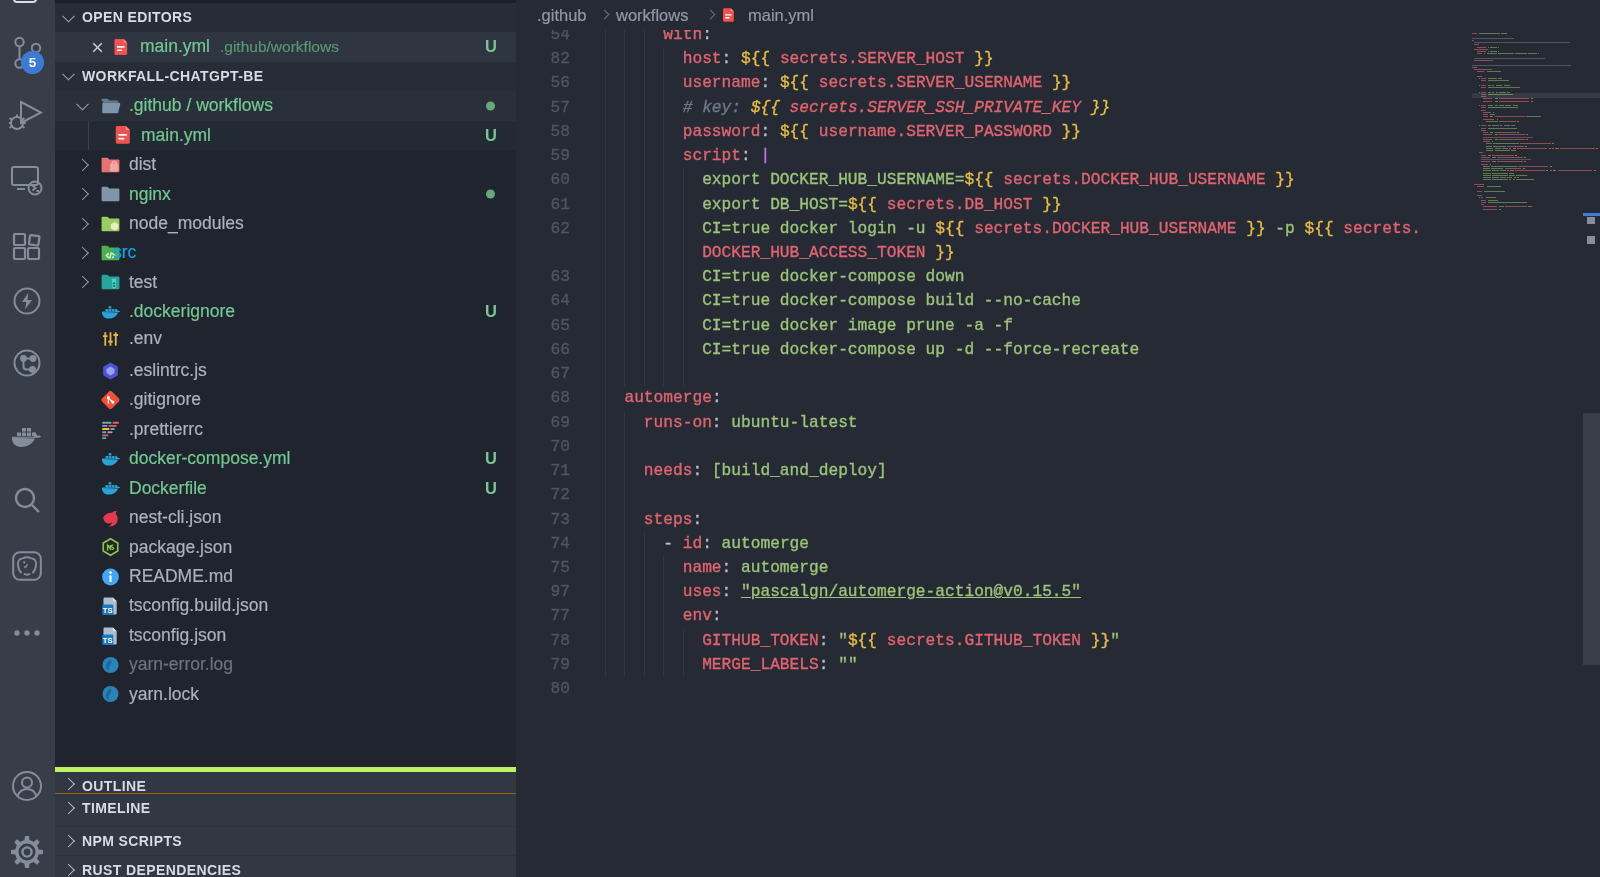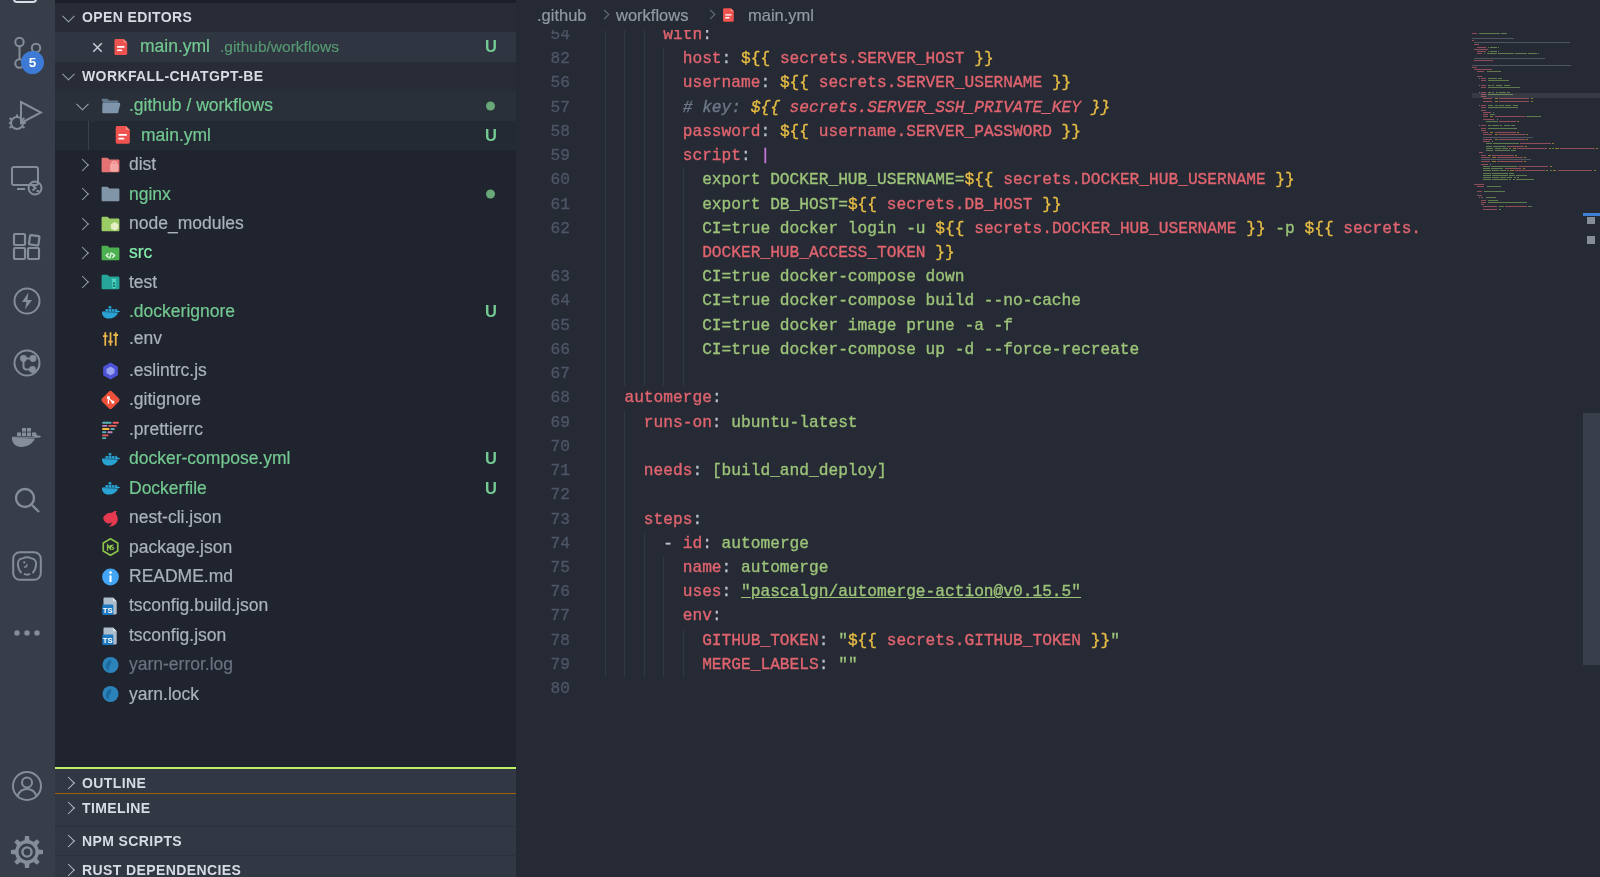--- a/index.html
+++ b/index.html
@@ -75,21 +75,21 @@
 <div class="crow" style="top:337.9px"><span class="ln">66</span><span class="ct"><span class="w">&nbsp;&nbsp;&nbsp;&nbsp;&nbsp;&nbsp;&nbsp;&nbsp;&nbsp;&nbsp;</span><span class="g">CI=true&nbsp;docker-compose&nbsp;up&nbsp;-d&nbsp;--force-recreate</span></span></div>
 <div class="crow" style="top:362.1px"><span class="ln">67</span><span class="ct"></span></div>
 <div class="crow" style="top:386.3px"><span class="ln">68</span><span class="ct"><span class="w">&nbsp;&nbsp;</span><span class="r">automerge</span><span class="w">:</span></span></div>
 <div class="crow" style="top:410.6px"><span class="ln">69</span><span class="ct"><span class="w">&nbsp;&nbsp;&nbsp;&nbsp;</span><span class="r">runs-on</span><span class="w">:&nbsp;</span><span class="g">ubuntu-latest</span></span></div>
 <div class="crow" style="top:434.8px"><span class="ln">70</span><span class="ct"></span></div>
 <div class="crow" style="top:459.0px"><span class="ln">71</span><span class="ct"><span class="w">&nbsp;&nbsp;&nbsp;&nbsp;</span><span class="r">needs</span><span class="w">:&nbsp;</span><span class="g">[build_and_deploy]</span></span></div>
 <div class="crow" style="top:483.3px"><span class="ln">72</span><span class="ct"></span></div>
 <div class="crow" style="top:507.5px"><span class="ln">73</span><span class="ct"><span class="w">&nbsp;&nbsp;&nbsp;&nbsp;</span><span class="r">steps</span><span class="w">:</span></span></div>
 <div class="crow" style="top:531.7px"><span class="ln">74</span><span class="ct"><span class="w">&nbsp;&nbsp;&nbsp;&nbsp;&nbsp;&nbsp;</span><span class="w2">-&nbsp;</span><span class="r">id</span><span class="w">:&nbsp;</span><span class="g">automerge</span></span></div>
 <div class="crow" style="top:556.0px"><span class="ln">75</span><span class="ct"><span class="w">&nbsp;&nbsp;&nbsp;&nbsp;&nbsp;&nbsp;&nbsp;&nbsp;</span><span class="r">name</span><span class="w">:&nbsp;</span><span class="g">automerge</span></span></div>
-<div class="crow" style="top:580.2px"><span class="ln">76</span><span class="ct"><span class="w">&nbsp;&nbsp;&nbsp;&nbsp;&nbsp;&nbsp;&nbsp;&nbsp;</span><span class="r">uses</span><span class="w">:&nbsp;</span><span class="gu">"pascalgn/automerge-action@v0.15.5"</span></span></div>
+<div class="crow" style="top:580.2px"><span class="ln">97</span><span class="ct"><span class="w">&nbsp;&nbsp;&nbsp;&nbsp;&nbsp;&nbsp;&nbsp;&nbsp;</span><span class="r">uses</span><span class="w">:&nbsp;</span><span class="gu">"pascalgn/automerge-action@v0.15.5"</span></span></div>
 <div class="crow" style="top:604.4px"><span class="ln">77</span><span class="ct"><span class="w">&nbsp;&nbsp;&nbsp;&nbsp;&nbsp;&nbsp;&nbsp;&nbsp;</span><span class="r">env</span><span class="w">:</span></span></div>
 <div class="crow" style="top:628.6px"><span class="ln">78</span><span class="ct"><span class="w">&nbsp;&nbsp;&nbsp;&nbsp;&nbsp;&nbsp;&nbsp;&nbsp;&nbsp;&nbsp;</span><span class="r">GITHUB_TOKEN</span><span class="w">:&nbsp;</span><span class="g">"</span><span class="y">${{</span><span class="w">&nbsp;</span><span class="r">secrets.GITHUB_TOKEN</span><span class="w">&nbsp;</span><span class="y">}}</span><span class="g">"</span></span></div>
 <div class="crow" style="top:652.9px"><span class="ln">79</span><span class="ct"><span class="w">&nbsp;&nbsp;&nbsp;&nbsp;&nbsp;&nbsp;&nbsp;&nbsp;&nbsp;&nbsp;</span><span class="r">MERGE_LABELS</span><span class="w">:&nbsp;</span><span class="g">""</span></span></div>
 <div class="crow" style="top:677.1px"><span class="ln">80</span><span class="ct"></span></div>
   </div>
   <div id="crumbs" style="background:#252a34">
     <span style="position:absolute;left:21px">.github</span>
     <span style="position:absolute;left:85px;top:11px;width:7px;height:7px;border-right:1.6px solid #6a7382;border-bottom:1.6px solid #6a7382;transform:rotate(-45deg)"></span>
     <span style="position:absolute;left:100px">workflows</span>
     <span style="position:absolute;left:191px;top:11px;width:7px;height:7px;border-right:1.6px solid #6a7382;border-bottom:1.6px solid #6a7382;transform:rotate(-45deg)"></span>
@@ -402,21 +402,21 @@
         <span class="tlab" style="left:74px;color:#abb2bd">node_modules</span>
       </div>
 <div class="trow" style="top:238.3px;">
         <span class="chev rt"></span>
         <span class="ticon" style="left:45px">
           <svg width="21" height="21" viewBox="0 0 20 20" style="display:block">
             <path d="M1.5 4.2c0-.7.5-1.2 1.2-1.2h4.4l1.8 1.8h8.4c.7 0 1.2.5 1.2 1.2v9.8c0 .7-.5 1.2-1.2 1.2H2.7c-.7 0-1.2-.5-1.2-1.2z" fill="#4caf50"></path>
             <path d="M8.3 10.2 6 12.4l2.3 2.2M11.7 10.2l2.3 2.2-2.3 2.2M10.8 9.4 9.2 15.4" stroke="#eaf6ea" stroke-width="1.3" fill="none"></path>
           </svg>
         </span>
-        <span class="tlab" style="left:74px;color:#86efac">src</span>
+        <span class="tlab" style="left:58px;color:#0ea5e9">src</span>
       </div>
 <div class="trow" style="top:267.7px;">
         <span class="chev rt"></span>
         <span class="ticon" style="left:45px">
           <svg width="21" height="21" viewBox="0 0 20 20" style="display:block">
             <path d="M1.5 4.2c0-.7.5-1.2 1.2-1.2h4.4l1.8 1.8h8.4c.7 0 1.2.5 1.2 1.2v9.8c0 .7-.5 1.2-1.2 1.2H2.7c-.7 0-1.2-.5-1.2-1.2z" fill="#26a69a"></path>
             <rect x="11.6" y="7.5" width="3.4" height="9" rx="1.7" fill="#52d3c2"></rect>
             <rect x="11" y="6.8" width="4.6" height="1.5" rx=".7" fill="#52d3c2"></rect>
             <rect x="12.3" y="10.5" width="2" height="1.6" fill="#0e6e60"></rect>
             <rect x="12.3" y="13" width="2" height="1.6" fill="#0e6e60"></rect>
@@ -579,21 +579,21 @@
 <div class="trow" style="top:679.6px;">
         <span class="ticon" style="left:45px">
           <svg width="21" height="21" viewBox="0 0 20 20" style="display:block">
             <circle cx="10" cy="10" r="7.6" fill="#2b83ba"></circle>
             <path d="M10 4.5c1.2 2.2 1 4.2-.6 6-1.4 1.7-1.5 3.3-.3 5-2.2-.4-3.4-1.7-3.6-3.8C5.3 9.2 6.8 6.8 10 4.5z" fill="#1a6a9e"></path>
           </svg>
         </span>
         <span class="tlab" style="left:74px;color:#abb2bd">yarn.lock</span>
       </div>
   <div id="bottompanel"></div>
-  <div class="brow" style="top:767.0px;border-top:2px solid #bef264">
+  <div class="brow" style="top:767.0px;border-top:5px solid #bef264">
         <span class="chev rt" style="left:9px"></span>
         <span class="btxt">OUTLINE</span>
       </div>
 <div class="brow" style="top:793px;border-top:1px solid #a16207">
         <span class="chev rt" style="left:9px"></span>
         <span class="btxt">TIMELINE</span>
       </div>
 <div class="brow" style="top:825.8px;border-top:1px solid #2b3140">
         <span class="chev rt" style="left:9px"></span>
         <span class="btxt">NPM SCRIPTS</span>

